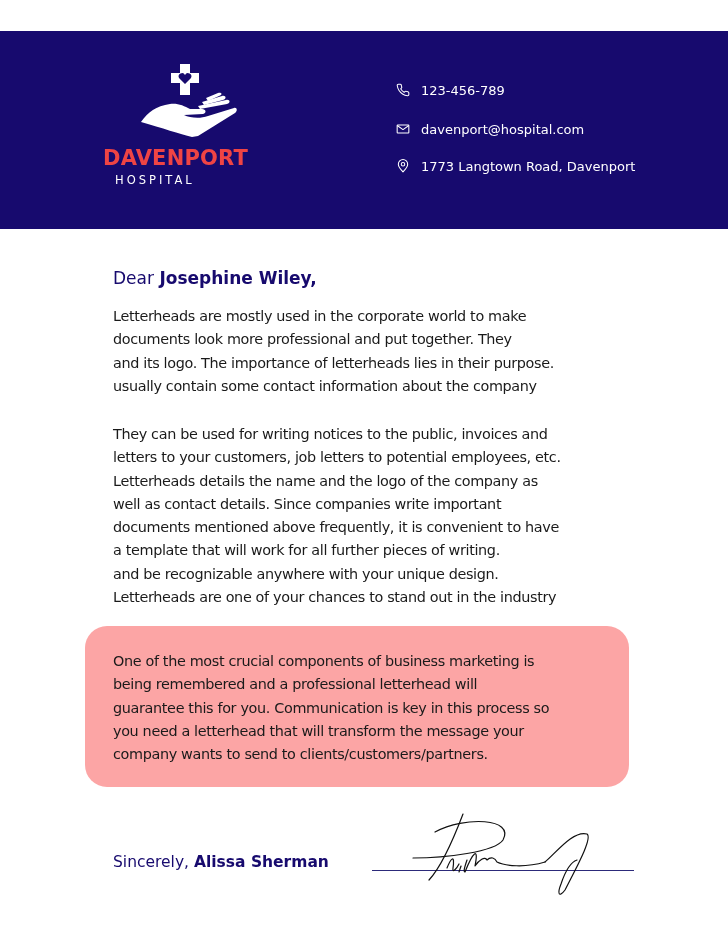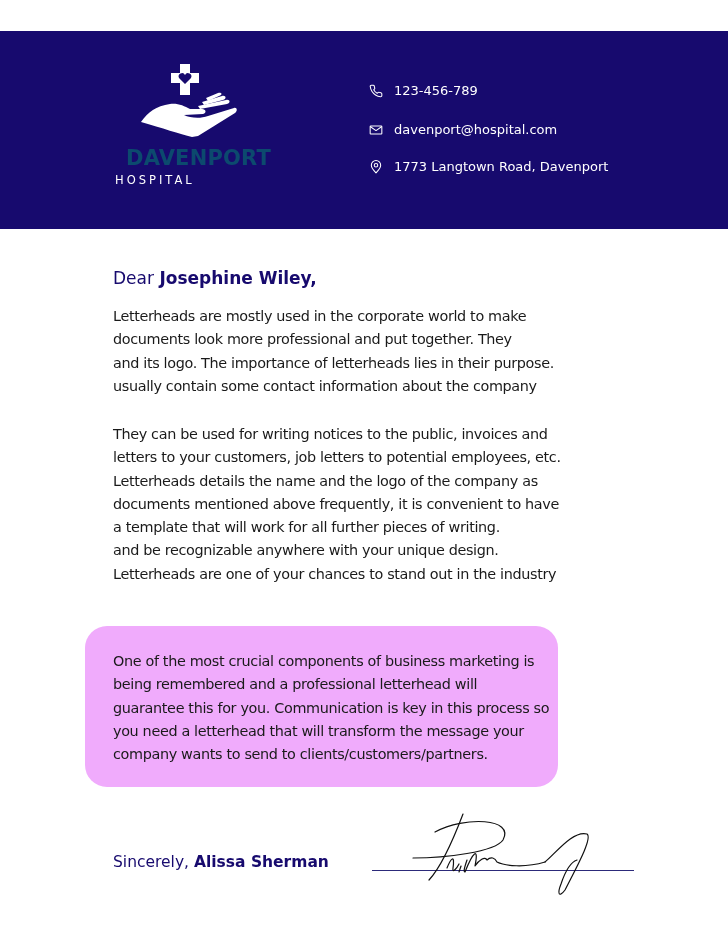--- a/index.html
+++ b/index.html
@@ -5,31 +5,31 @@
     * { box-sizing: border-box; margin: 0; padding: 0; }
     html, body { width: 728px; height: 942px; background: #ffffff; overflow: hidden; }
     body { position: relative; font-family: "Liberation Sans", sans-serif; color: #1a1a1a; }
 
     .header {
       position: absolute; left: 0; top: 31px; width: 728px; height: 198px;
       background: #170a6e;
     }
     .logo-icon { position: absolute; left: 140px; top: 62px; width: 98px; height: 76px; }
     .brand-name {
-      position: absolute; left: 126px; top: 146px;
+      position: absolute; left: 103px; top: 146px;
       font-family: "DejaVu Sans", sans-serif; font-weight: bold;
-      font-size: 21px; letter-spacing: 0.2px; color: #0c4a6e;
+      font-size: 21px; letter-spacing: 0.2px; color: #ef4444;
     }
     .brand-sub {
       position: absolute; left: 115px; top: 173px;
       font-family: "DejaVu Sans", sans-serif;
       font-size: 11.5px; letter-spacing: 3px; color: #ffffff;
     }
 
-    .contact-row { position: absolute; left: 369px; display: flex; align-items: center; color: #ffffff; }
+    .contact-row { position: absolute; left: 396px; display: flex; color: #ffffff; }
     .contact-row .ic { width: 14px; height: 14px; margin-right: 11px; display: inline-block; }
     .contact-row .txt { font-family: "DejaVu Sans", sans-serif; font-size: 13px; white-space: nowrap; }
     .row-phone { top: 83px; }
     .row-email { top: 122px; }
     .row-addr  { top: 159px; }
 
     .greeting {
       position: absolute; left: 113px; top: 268px;
       font-family: "DejaVu Sans", sans-serif; font-size: 17px; color: #170a6e;
       white-space: nowrap;
@@ -39,22 +39,22 @@
     .para {
       position: absolute; left: 113px;
       font-family: "DejaVu Sans", sans-serif; font-size: 14.4px; line-height: 23.3px;
       color: #1a1a1a; letter-spacing: -0.35px;
     }
     .para .ln { display: block; white-space: nowrap; }
     .para-1 { top: 305px; }
     .para-2 { top: 423px; }
 
     .callout {
-      position: absolute; left: 85px; top: 626px; width: 473px; height: 161px;
-      background: #f0abfc; border-radius: 22px;
+      position: absolute; left: 85px; top: 626px; width: 544px; height: 161px;
+      background: #fca5a5; border-radius: 22px;
     }
     .callout .para { left: 28px; top: 24px; }
 
     .closing {
       position: absolute; left: 113px; top: 853px;
       font-family: "DejaVu Sans", sans-serif; font-size: 15.5px; color: #170a6e;
       white-space: nowrap;
     }
     .closing .name { font-weight: bold; }
 
@@ -117,20 +117,21 @@
   <span class="ln">Letterheads are mostly used in the corporate world to make</span>
   <span class="ln">documents look more professional and put together. They</span>
   <span class="ln">and its logo. The importance of letterheads lies in their purpose.</span>
   <span class="ln">usually contain some contact information about the company</span>
 </div>
 
 <div class="para para-2">
   <span class="ln">They can be used for writing notices to the public, invoices and</span>
   <span class="ln">letters to your customers, job letters to potential employees, etc.</span>
   <span class="ln">Letterheads details the name and the logo of the company as</span>
+  <span class="ln">well as contact details. Since companies write important</span>
   <span class="ln">documents mentioned above frequently, it is convenient to have</span>
   <span class="ln">a template that will work for all further pieces of writing.</span>
   <span class="ln">and be recognizable anywhere with your unique design.</span>
   <span class="ln">Letterheads are one of your chances to stand out in the industry</span>
 </div>
 
 <div class="callout">
   <div class="para">
     <span class="ln">One of the most crucial components of business marketing is</span>
     <span class="ln">being remembered and a professional letterhead will</span>

